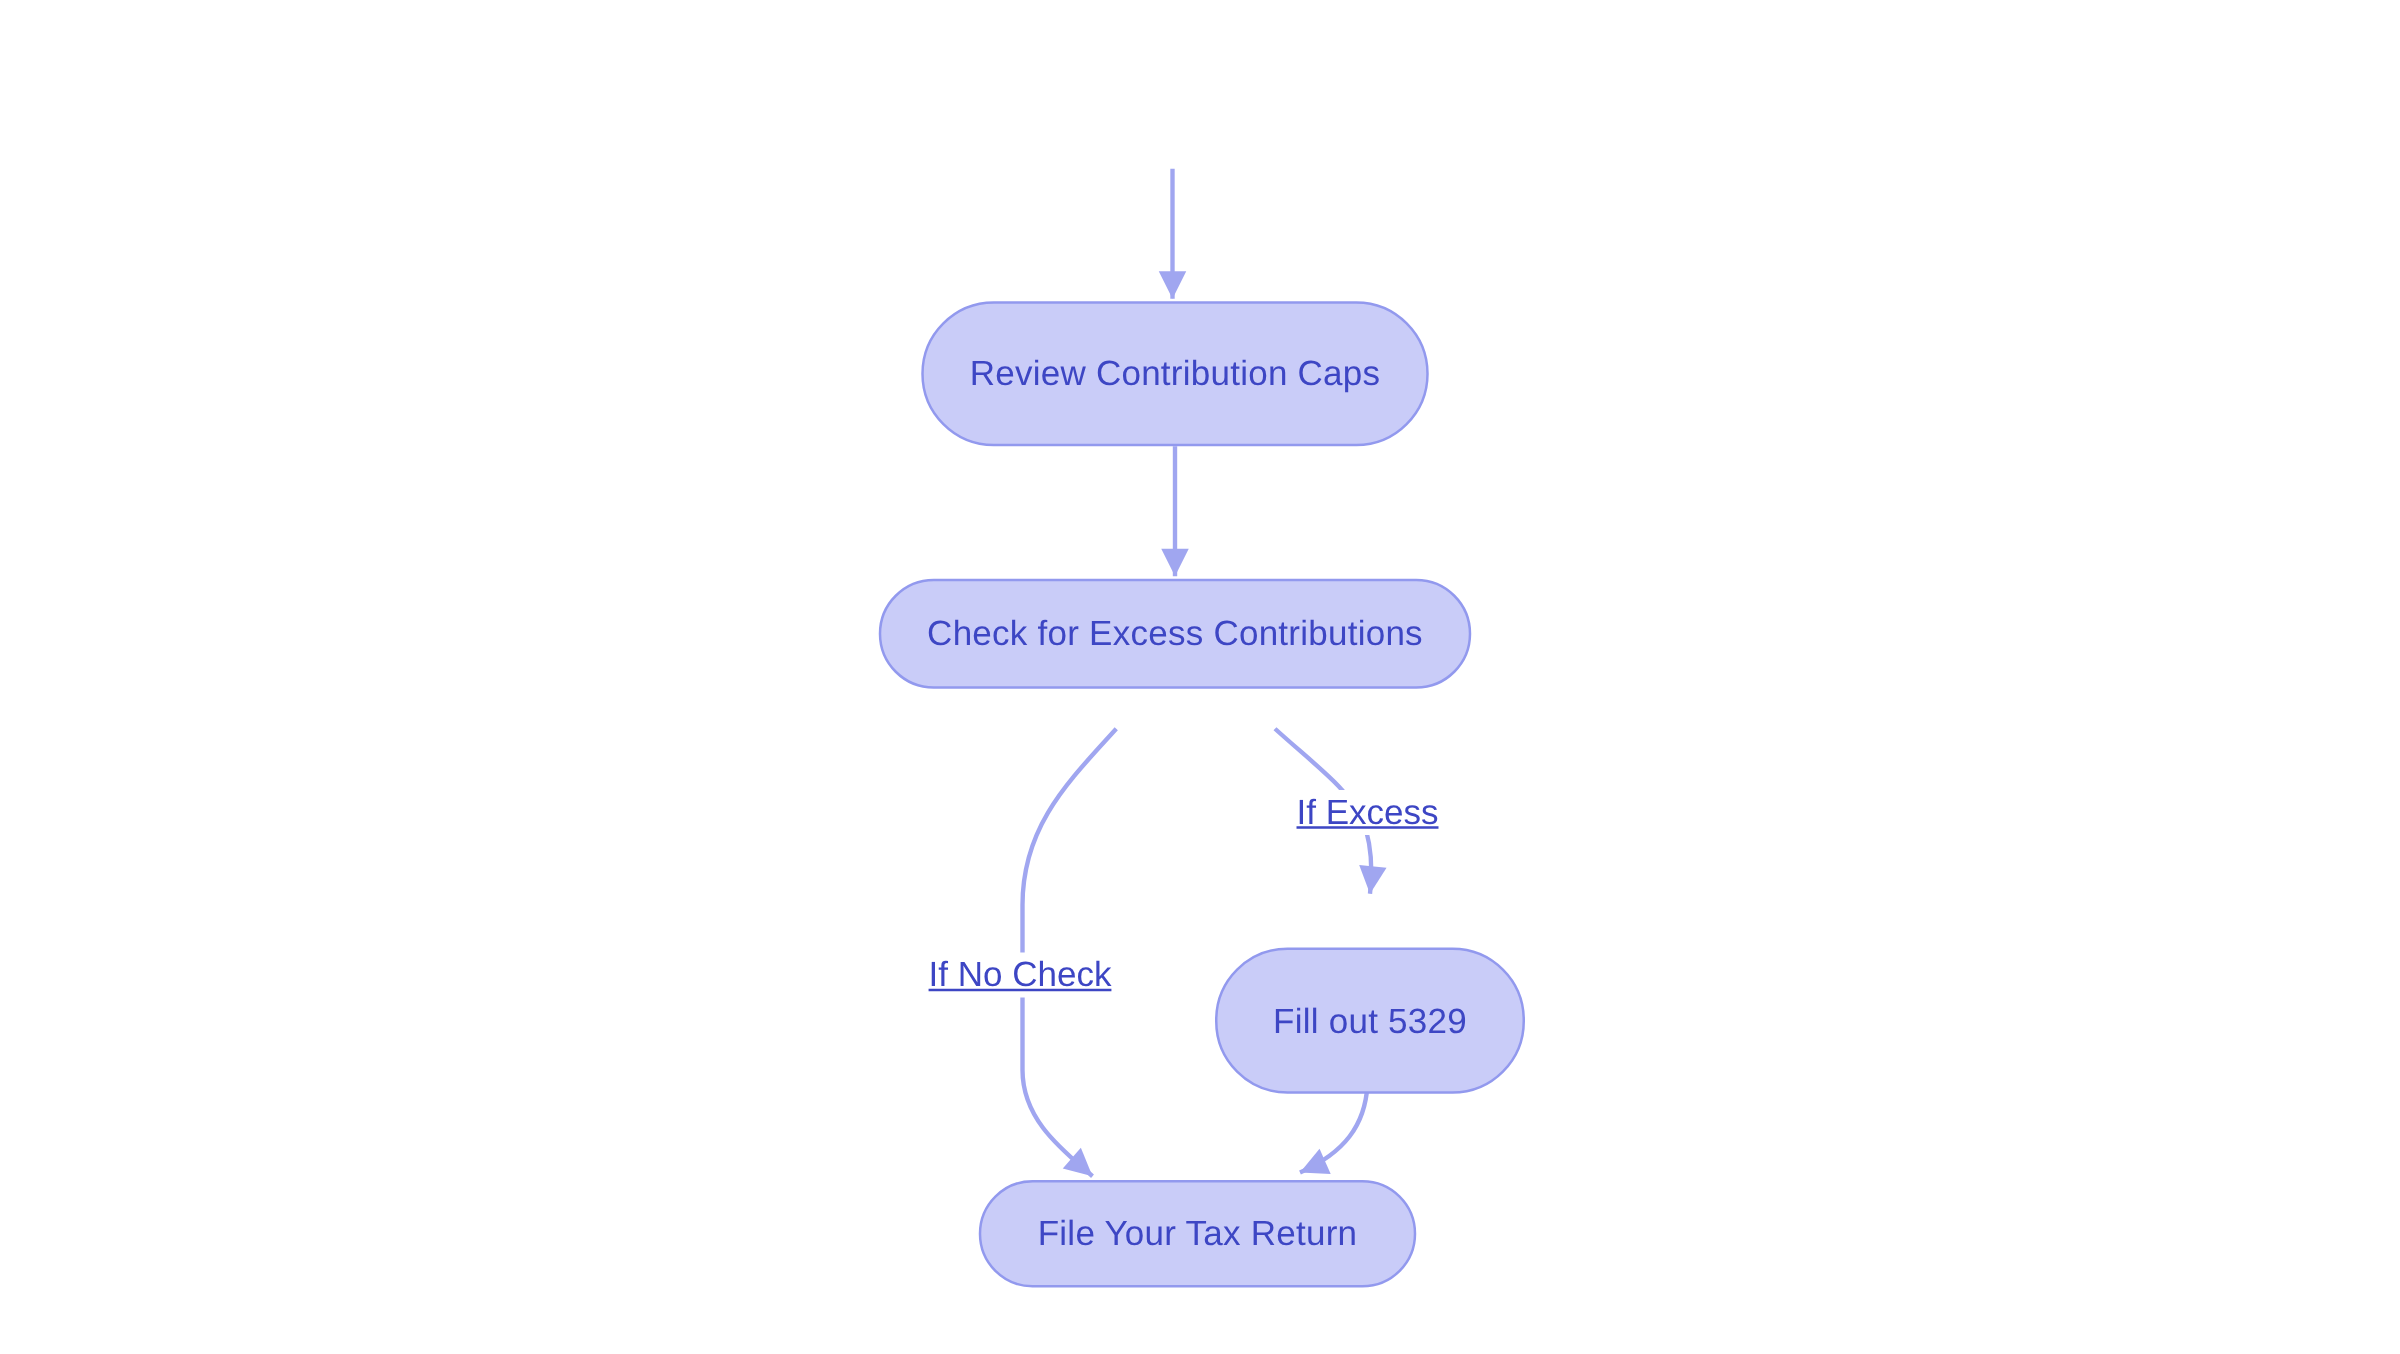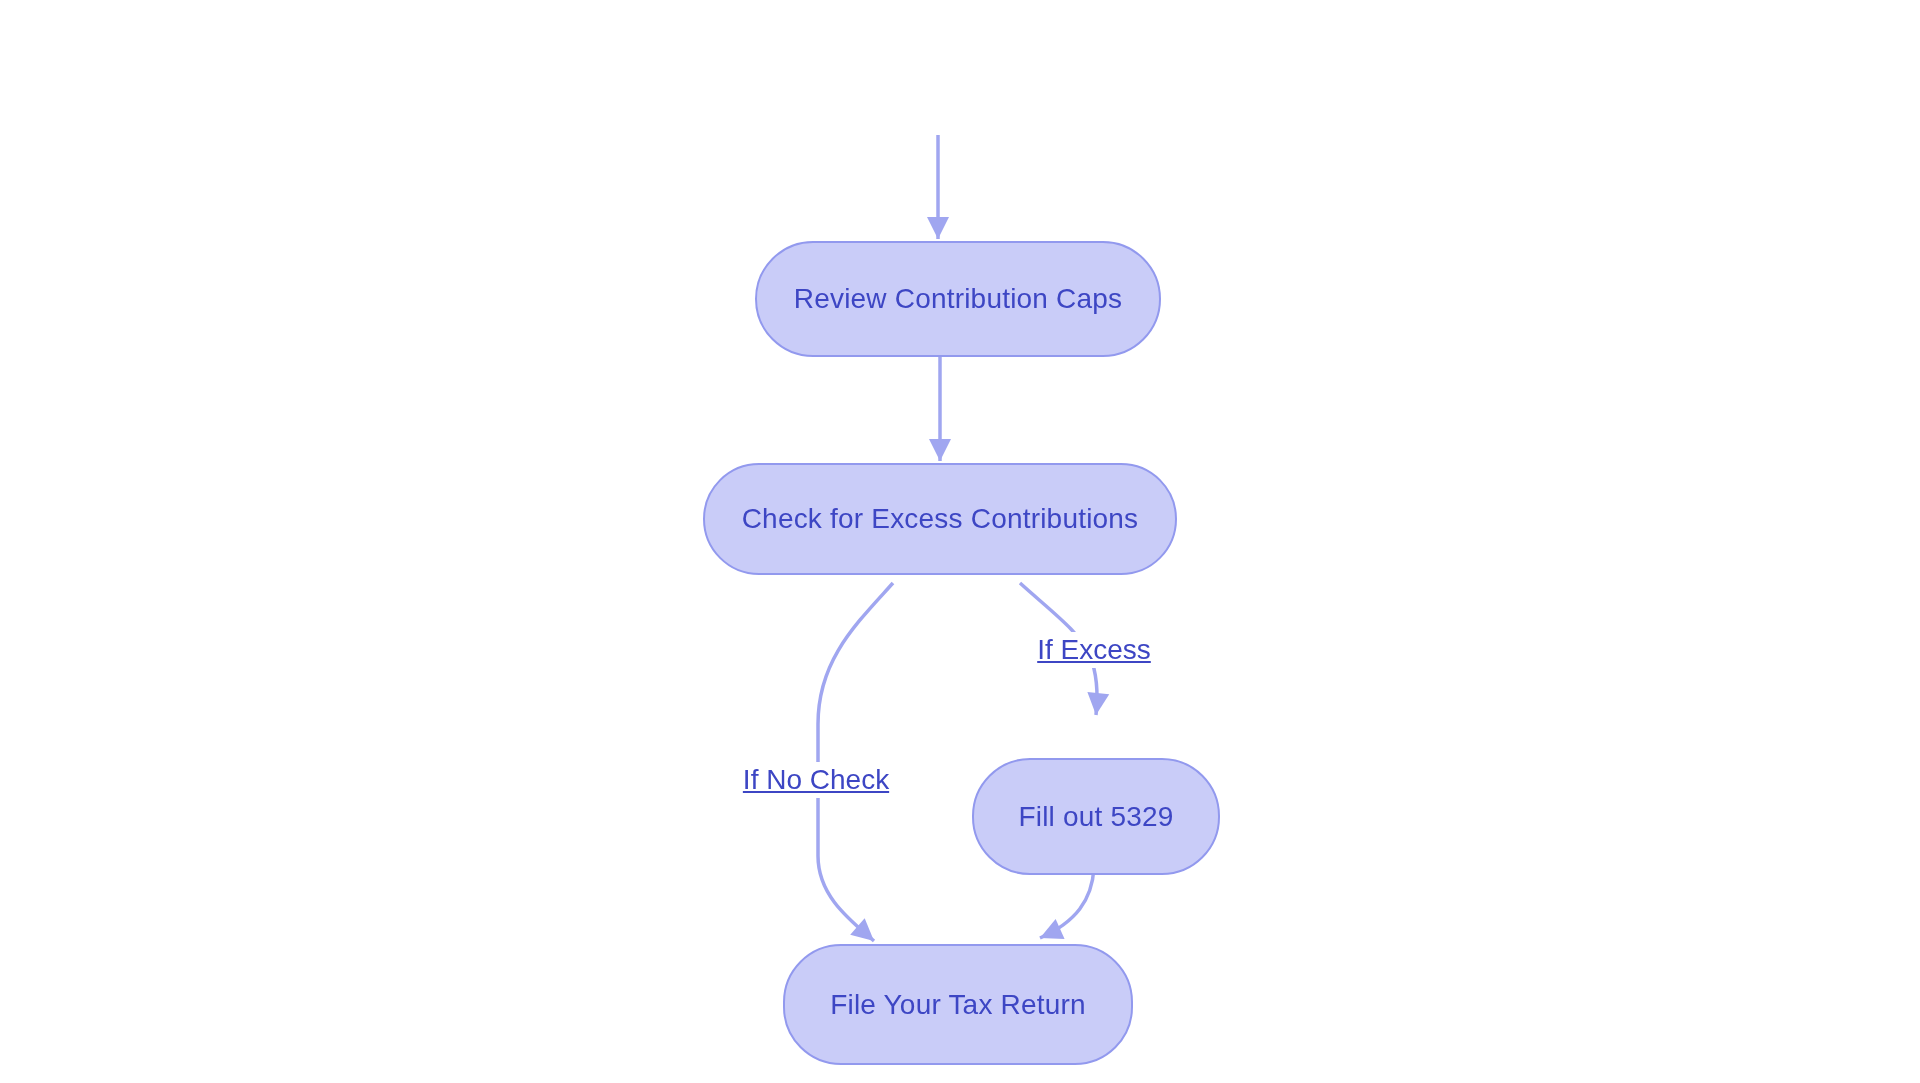--- a/index.html
+++ b/index.html
@@ -70,33 +70,33 @@
     <path class="edge-line" marker-end="url(#arrow)" d="M 940 357 L 940 461"></path>
 
     <path class="edge-line" marker-end="url(#arrow)" d="M 893 583 C 856 624, 818 660, 818 724 L 818 856 C 818 896, 850 920, 874 941"></path>
 
     <path class="edge-line" marker-end="url(#arrow)" d="M 1020 583 C 1052 612, 1080 632, 1090 656 C 1098 676, 1098 696, 1096 715"></path>
 
     <path class="edge-line" marker-end="url(#arrow)" d="M 1095 839 L 1094 868 C 1092 900, 1076 922, 1040 938"></path>
   </svg>
 
 
-  <div class="node" style="left:755px; top:241px; width:406px; height:116px;">
+  <div class="node" style="left:737px; top:241px; width:406px; height:116px;">
     <span>Review Contribution Caps</span>
   </div>
 
-  <div class="node" style="left:703px; top:463px; width:474px; height:112px;">
+  <div class="node" style="left:703px; top:463px; width:474px; height:88px;">
     <span>Check for Excess Contributions</span>
   </div>
 
   <div class="node" style="left:972px; top:722px; width:248px; height:117px;margin-top:36px;">
     <span>Fill out 5329</span>
   </div>
 
-  <div class="node" style="left:783px; top:944px; width:350px; height:121px;">
+  <div class="node" style="left:783px; top:944px; width:350px; height:86px;">
     <span>File Your Tax Return</span>
   </div>
 
   <div class="edge-label" style="left:816px; top:780px;">If No Check</div>
 
   <div class="edge-label" style="left:1094px; top:650px;">If Excess</div>
 
 </div>
 
 </body></html>

